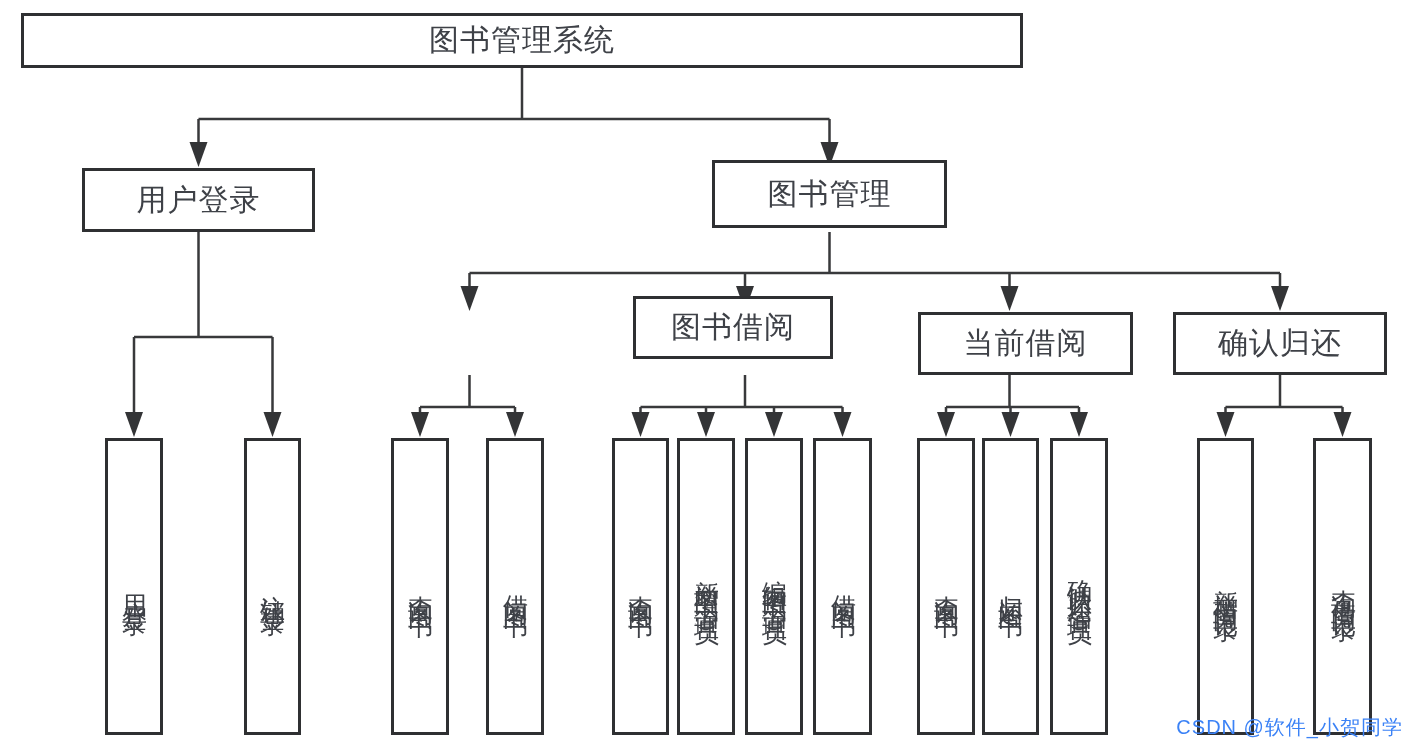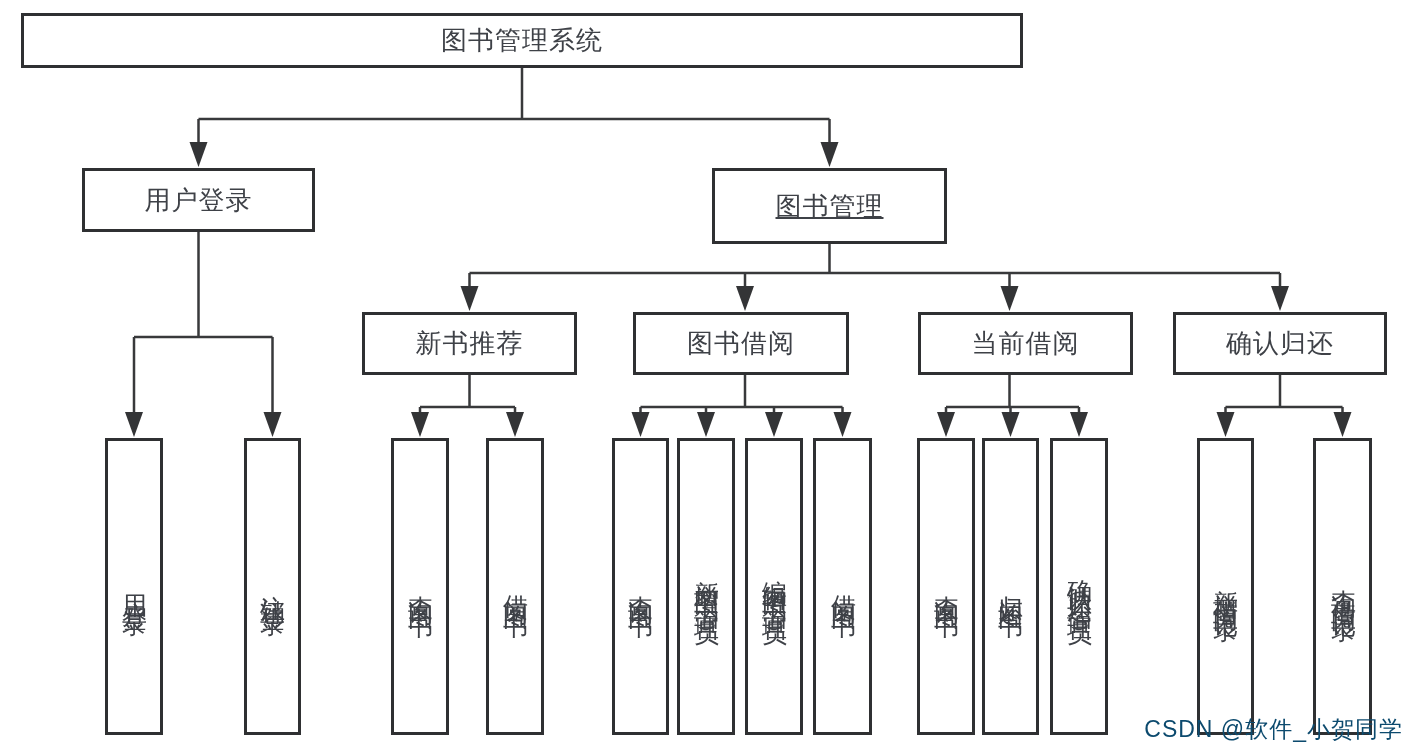--- a/index.html
+++ b/index.html
@@ -20,39 +20,39 @@
     position: absolute;
     box-sizing: border-box;
     border: 3px solid #2f3032;
     background: #ffffff;
     color: #3e4147;
   }
   .h {
     display: flex;
     align-items: center;
     justify-content: center;
-    font-size: 26px;
+    font-size: 30px;
     letter-spacing: 1px;
     white-space: nowrap;
   }
   .v {
     writing-mode: vertical-rl;
     text-orientation: mixed;
     text-align: center;
     font-size: 25px;
     letter-spacing: 6px;
     line-height: 51px;
   }
   .watermark {
     position: absolute;
     right: 2px;
     top: 714px;
-    font-size: 23px;
+    font-size: 20px;
     letter-spacing: 1px;
-    color: #0c4a6e;
+    color: #3b82f6;
     white-space: nowrap;
     z-index: 5;
   }
   .wires path { stroke: #38393b; stroke-width: 2.5; fill: none; }
   .wires polygon { fill: #333436; stroke: none; }
 </style>
 </head>
 <body>
 
 <div class="canvas">
@@ -96,24 +96,23 @@
     <g>
       <path d="M1280 375 V407 M1225.5 407 H1342.5 M1225.5 407 V417 M1342.5 407 V417"></path>
       <polygon points="1216.5,412 1234.5,412 1225.5,437"></polygon>
       <polygon points="1333.5,412 1351.5,412 1342.5,437"></polygon>
     </g>
   </svg>
 
   <div class="box h" style="left:21px; top:13px; width:1002px; height:55px;">图书管理系统</div>
 
   <div class="box h" style="left:82px; top:168px; width:233px; height:64px;">用户登录</div>
-  <div class="box h" style="left:712px; top:168px; width:235px; height:76px;text-decoration:underline;">图书管理</div>
+  <div class="box h" style="left:712px; top:160px; width:235px; height:68px;">图书管理</div>
 
-  <div class="box h" style="left:362px; top:312px; width:215px; height:63px;">新书推荐</div>
-  <div class="box h" style="left:633px; top:312px; width:216px; height:63px;">图书借阅</div>
+  <div class="box h" style="left:633px; top:296px; width:200px; height:63px;">图书借阅</div>
   <div class="box h" style="left:902px; top:312px; width:215px; height:63px;margin-left:16px;">当前借阅</div>
   <div class="box h" style="left:1173px; top:312px; width:214px; height:63px;">确认归还</div>
 
   <div class="box v" style="left:105px; top:438px; width:58px; height:297px;">用户登录</div>
   <div class="box v" style="left:244px; top:438px; width:57px; height:297px;">注销登录</div>
 
   <div class="box v" style="left:391px; top:438px; width:58px; height:297px;">查询图书</div>
   <div class="box v" style="left:486px; top:438px; width:58px; height:297px;">借阅图书</div>
 
   <div class="box v" style="left:612px; top:438px; width:57px; height:297px;">查询图书</div>

